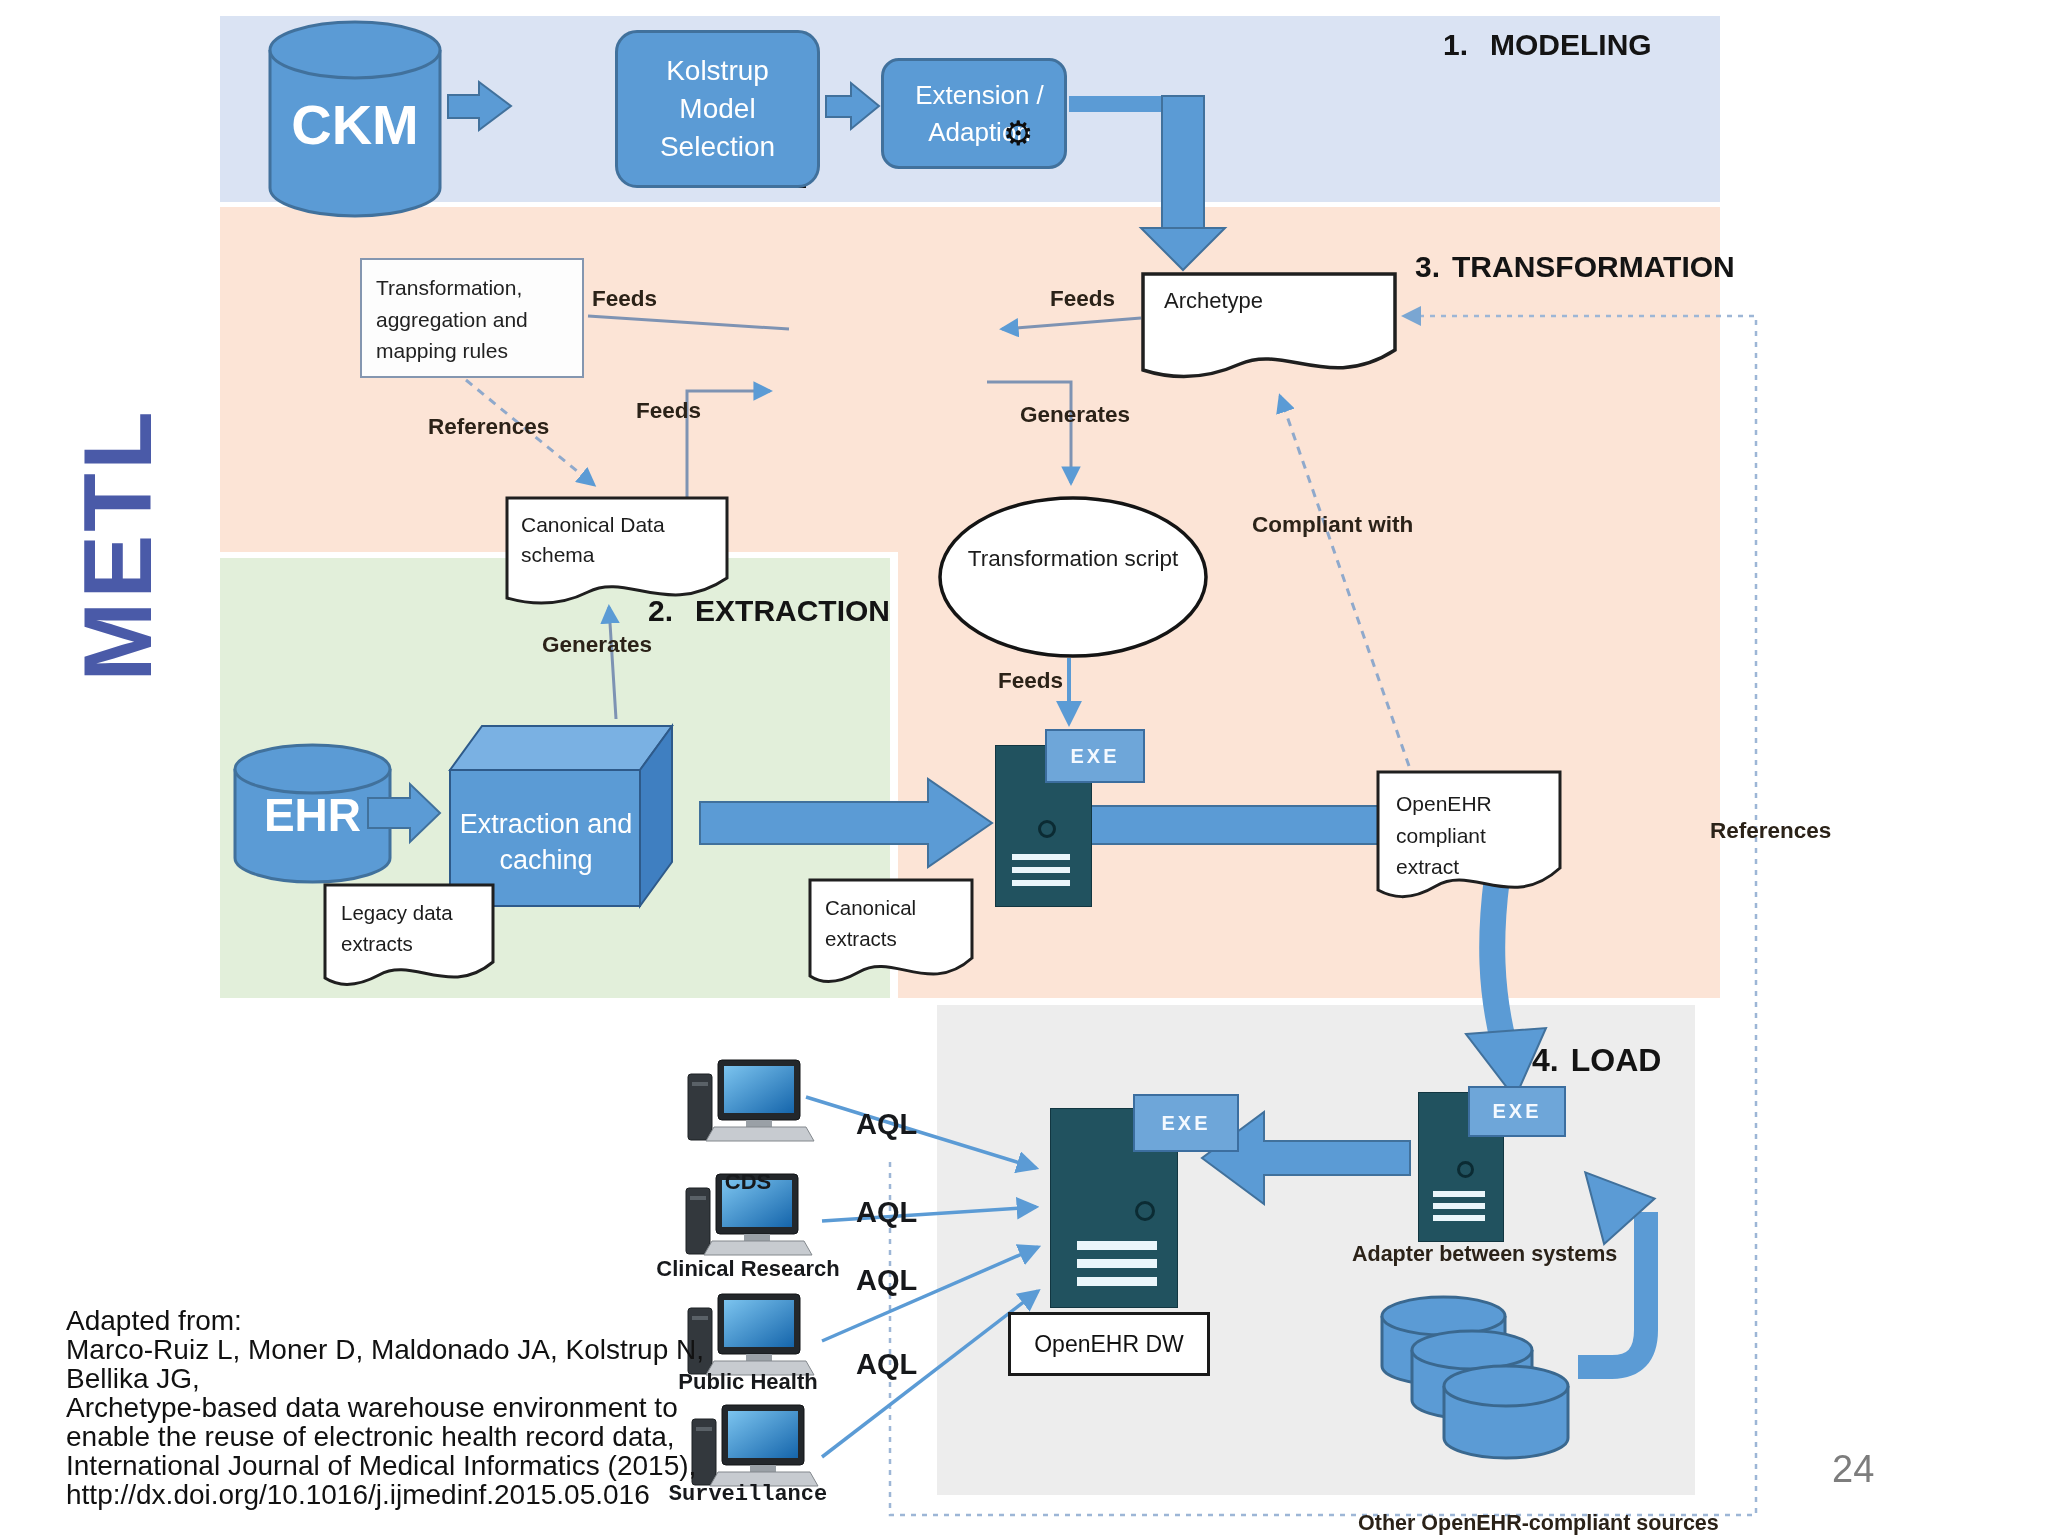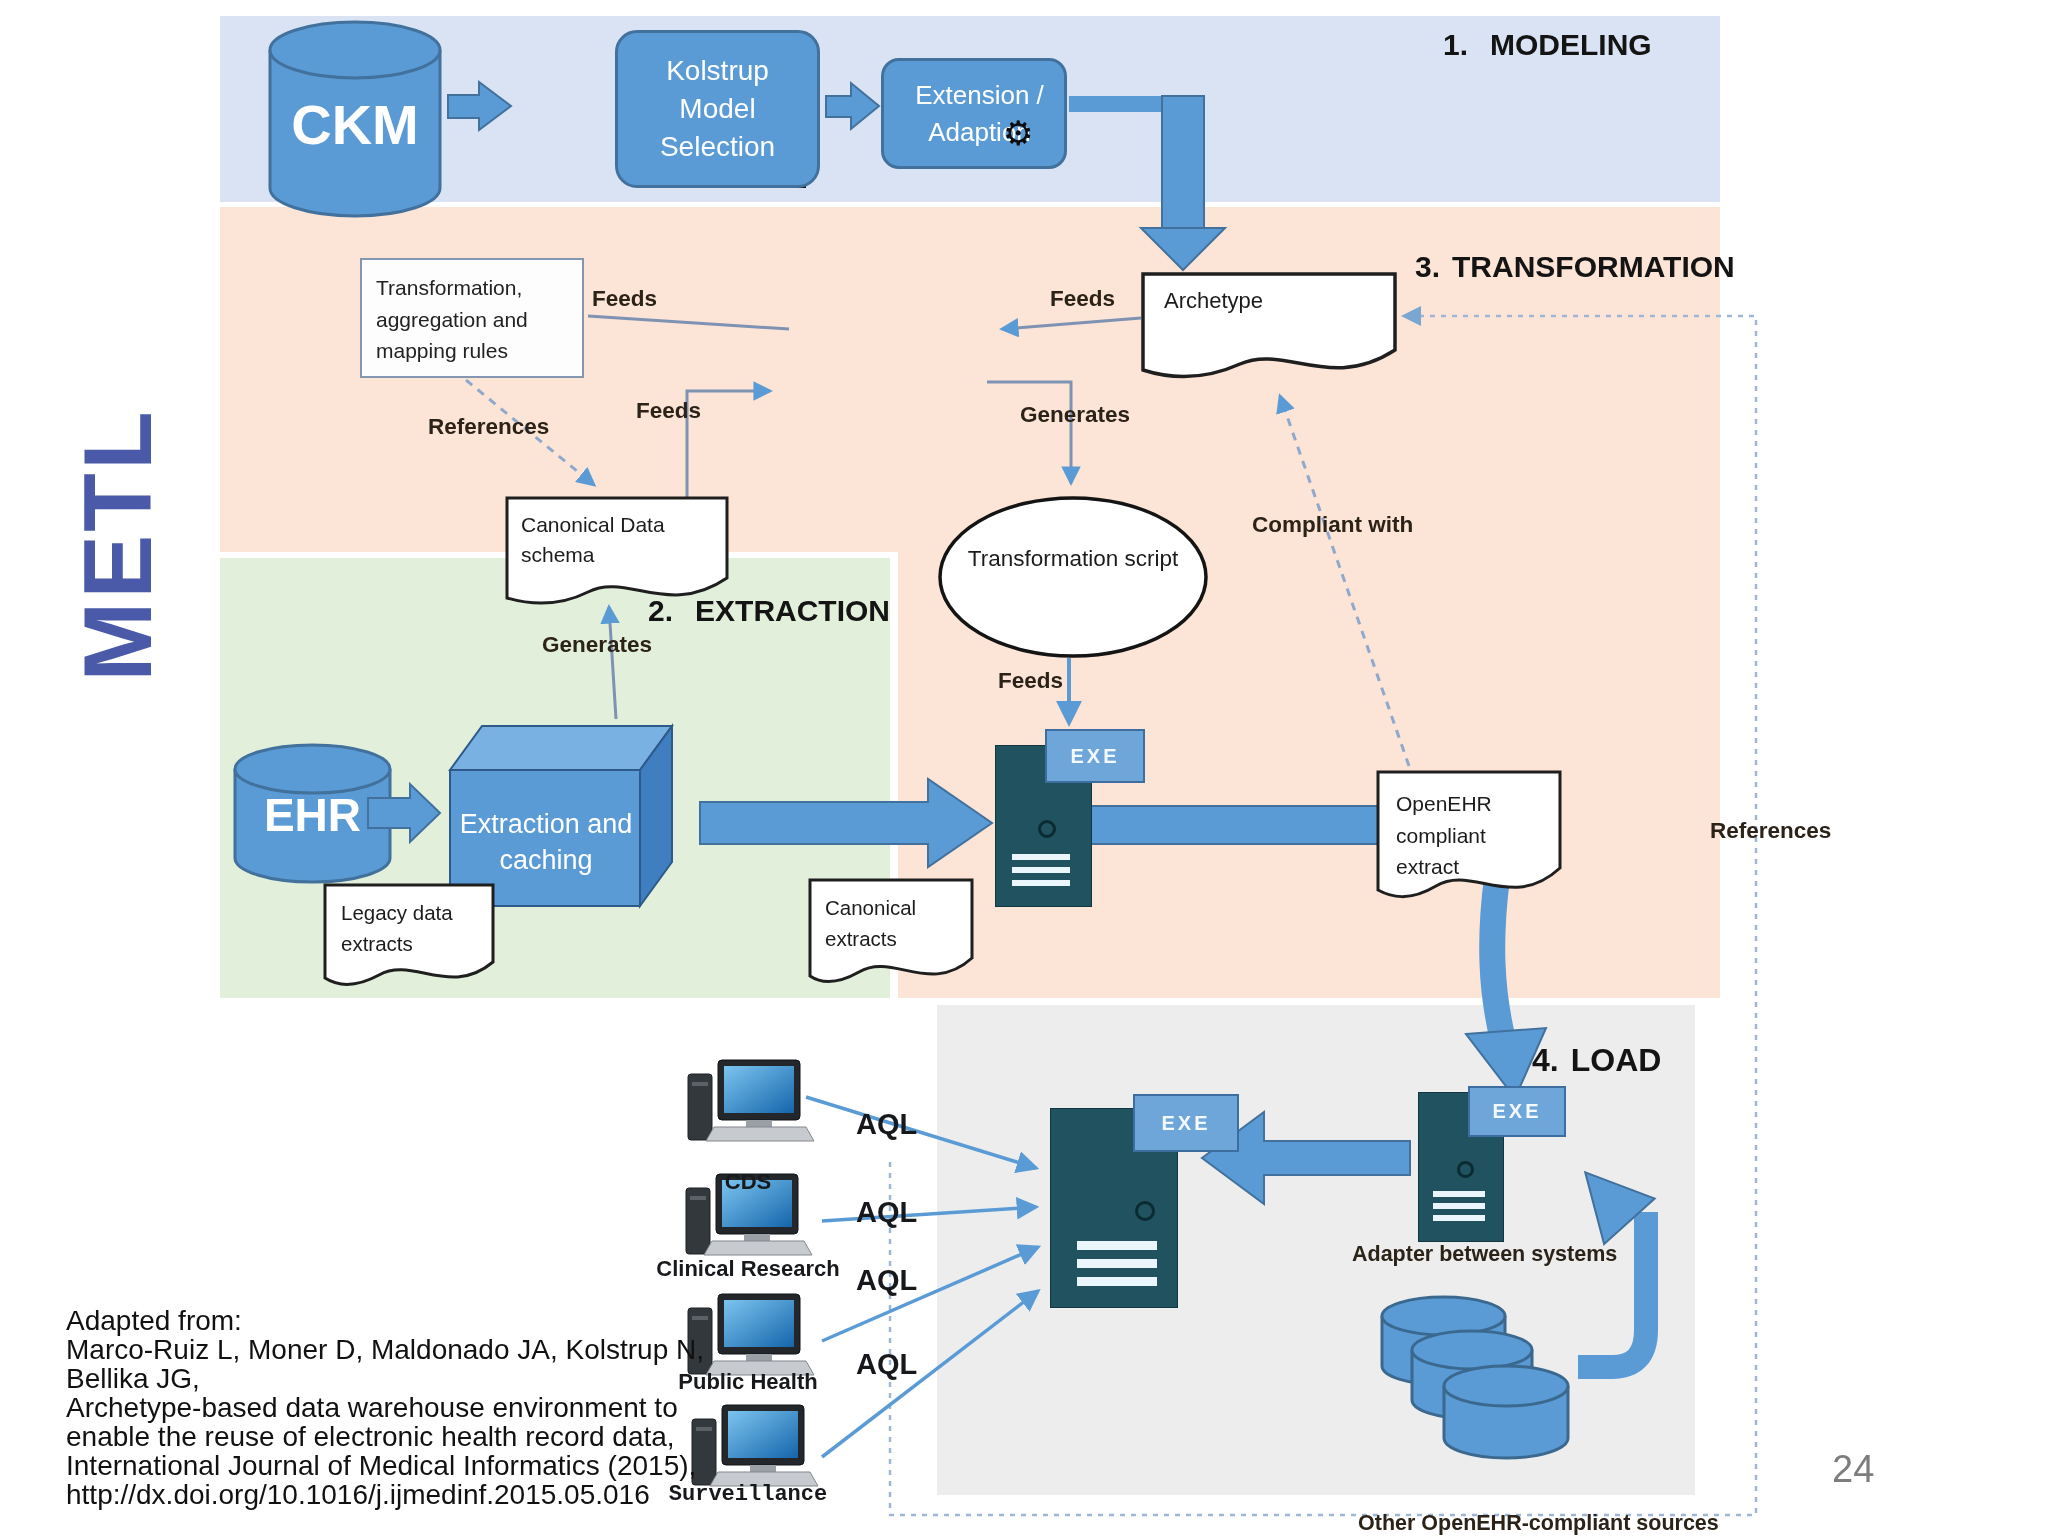--- a/index.html
+++ b/index.html
@@ -245,20 +245,23 @@
 
   <div class="server" style="left:1050px;top:1108px;width:126px;height:198px;">
     <div class="ring" style="left:84px;top:92px;width:14px;height:14px;"></div>
     <div class="sbar" style="left:26px;top:132px;width:80px;height:9px;"></div>
     <div class="sbar" style="left:26px;top:150px;width:80px;height:9px;"></div>
     <div class="sbar" style="left:26px;top:168px;width:80px;height:9px;"></div>
   </div>
   <div class="exe" style="left:1133px;top:1094px;width:102px;height:54px;">
     <span>EXE</span>
   </div>
+  <div class="labelbox" style="left:1008px;top:1312px;width:196px;height:58px;">
+    <span>OpenEHR DW</span>
+  </div>
 
   <div class="edge" style="left:1358px;top:1470px;font-size:21.5px;margin-top:41px;">Other OpenEHR-compliant sources</div>
 
   <div class="edge" style="left:592px;top:286px;">Feeds</div>
   <div class="edge" style="left:636px;top:398px;">Feeds</div>
   <div class="edge" style="left:1050px;top:286px;">Feeds</div>
   <div class="edge" style="left:998px;top:668px;">Feeds</div>
   <div class="edge" style="left:428px;top:414px;">References</div>
   <div class="edge" style="left:1710px;top:818px;">References</div>
   <div class="edge" style="left:1020px;top:402px;">Generates</div>

